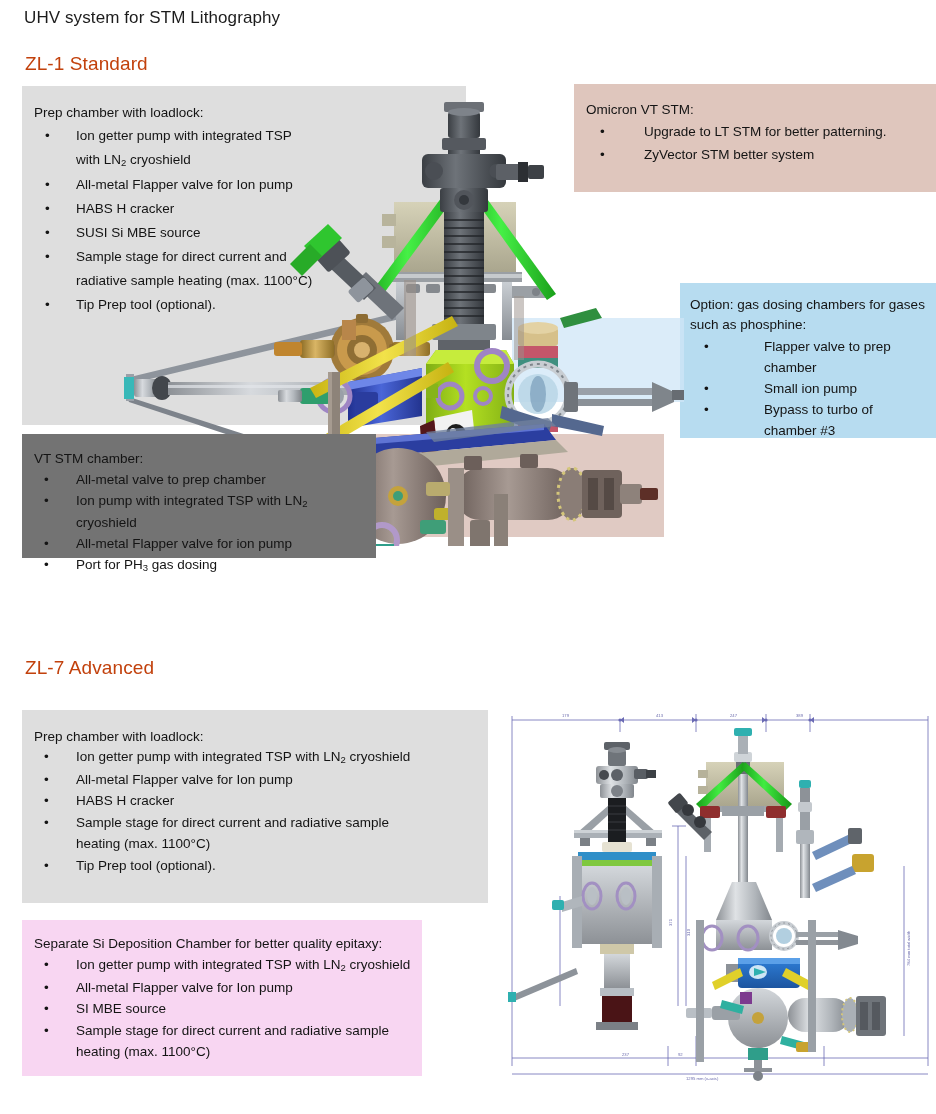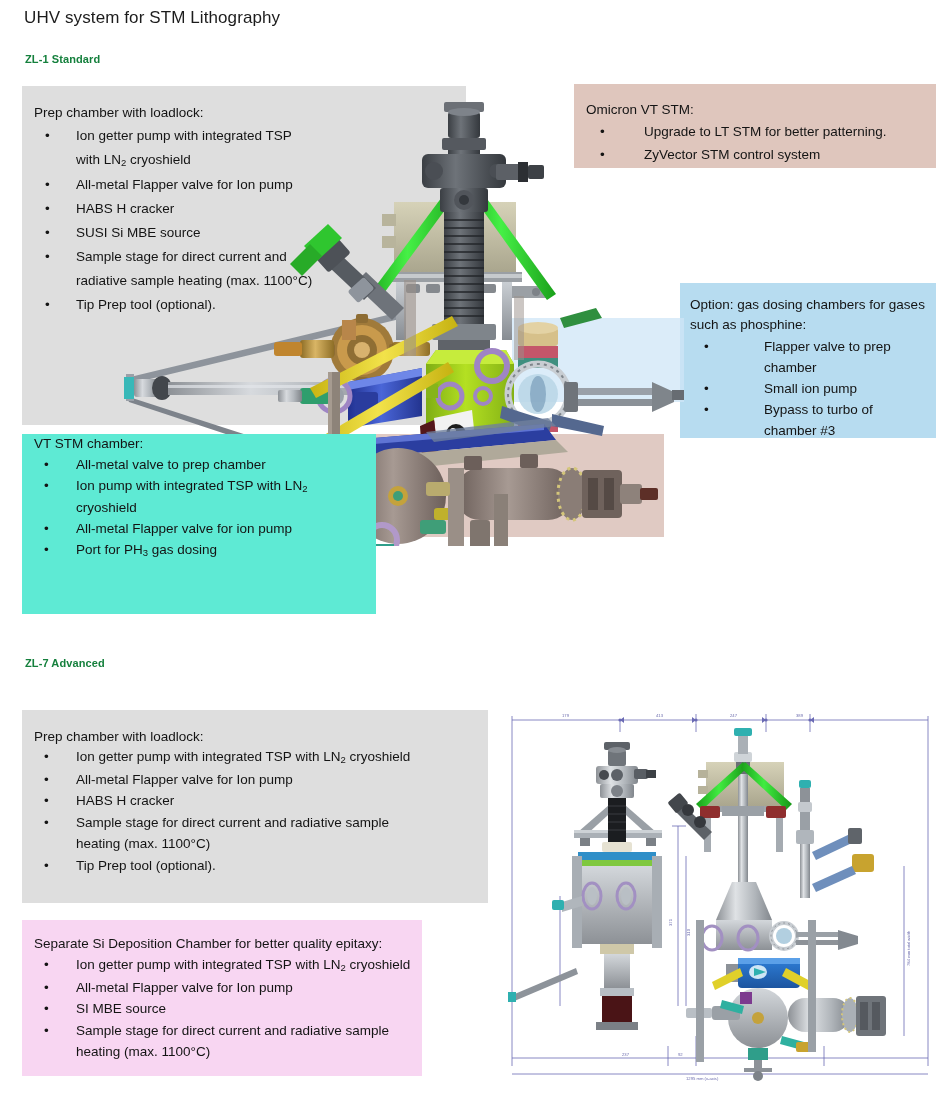--- a/index.html
+++ b/index.html
@@ -14,43 +14,43 @@
     -webkit-font-smoothing:antialiased;
   }
   .page{position:absolute;left:8px;top:0;width:936px;height:1114px;}
 
   
   .doc-title{
     position:absolute;left:16px;top:8px;
     font-size:17px;font-weight:400;color:#1c1c1c;letter-spacing:.1px;
   }
   .sec-title{
-    position:absolute;font-size:11px;font-weight:700;color:#15803d;letter-spacing:.1px;
+    position:absolute;font-size:19px;font-weight:400;color:#c2410c;letter-spacing:.1px;
   }
   #sec-std{left:17px;top:53px;}
   #sec-adv{left:17px;top:657px;}
 
   
   .box{position:absolute;box-sizing:border-box;}
   .box .hd{font-size:13.5px;line-height:18px;margin:0 0 1px 0;color:#141414;}
   .box ul{list-style:none;margin:0;padding:0;}
   .box li{
     position:relative;font-size:13.5px;line-height:20px;color:#141414;
     padding-left:40px;
   }
   .box li .bul{
     position:absolute;left:10px;top:0;width:10px;text-align:left;
     font-size:13.5px;line-height:20px;color:#141414;
   }
   sub{font-size:9.5px;vertical-align:baseline;position:relative;top:2px;}
 
   #box-prep-std{left:14px;top:86px;width:444px;height:339px;background:#dedede;padding:18px 10px 0 12px;}
-  #box-omicron{left:566px;top:84px;width:362px;height:84px;background:#dfc6bd;padding:17px 10px 0 12px;}
+  #box-omicron{left:566px;top:84px;width:362px;height:108px;background:#dfc6bd;padding:17px 10px 0 12px;}
   #box-option{left:672px;top:283px;width:256px;height:155px;background:#b7dcf0;padding:12px 8px 0 10px;}
-  #box-vtstm{left:14px;top:434px;width:354px;height:180px;background:#5eead4;padding:1px 8px 0 12px;z-index:6;}
+  #box-vtstm{left:14px;top:434px;width:354px;height:124px;background:#737373;padding:16px 8px 0 12px;z-index:6;}
   #box-vtstm-ext{left:14px;top:434px;width:642px;height:103px;background:#e0cac3;z-index:1;}
   #box-prep-adv{left:14px;top:710px;width:466px;height:193px;background:#dedede;padding:18px 10px 0 12px;}
   #box-sidep{left:14px;top:920px;width:400px;height:156px;background:#f8d6f2;padding:15px 10px 0 12px;}
 
   #box-prep-std .hd{margin-bottom:2px;}
   #box-prep-std li{padding-left:42px;line-height:24px;}
   #box-prep-std li .bul{left:11px;line-height:24px;}
   #box-prep-std .hd{font-size:13.5px;}
 
   #box-omicron li{line-height:23px;padding-left:58px;}
@@ -353,21 +353,21 @@
       <li><span class="bul">•</span>SUSI Si MBE source</li>
       <li><span class="bul">•</span>Sample stage for direct current and<br>radiative sample heating (max. 1100°C)</li>
       <li><span class="bul">•</span>Tip Prep tool (optional).</li>
     </ul>
   </div>
 
   <div class="box" id="box-omicron">
     <div class="hd">Omicron VT STM:</div>
     <ul>
       <li><span class="bul">•</span><span>Upgrade to LT STM for better patterning.</span></li>
-      <li><span class="bul">•</span><span>ZyVector STM control system</span></li>
+      <li><span class="bul">•</span><span>ZyVector STM better system</span></li>
     </ul>
   </div>
 
   <div class="box" id="box-option">
     <div class="hd">Option: gas dosing chambers for gases such as phosphine:</div>
     <ul>
       <li><span class="bul">•</span>Flapper valve to prep chamber</li>
       <li><span class="bul">•</span>Small ion pump</li>
       <li><span class="bul">•</span>Bypass to turbo of chamber #3</li>
     </ul>

